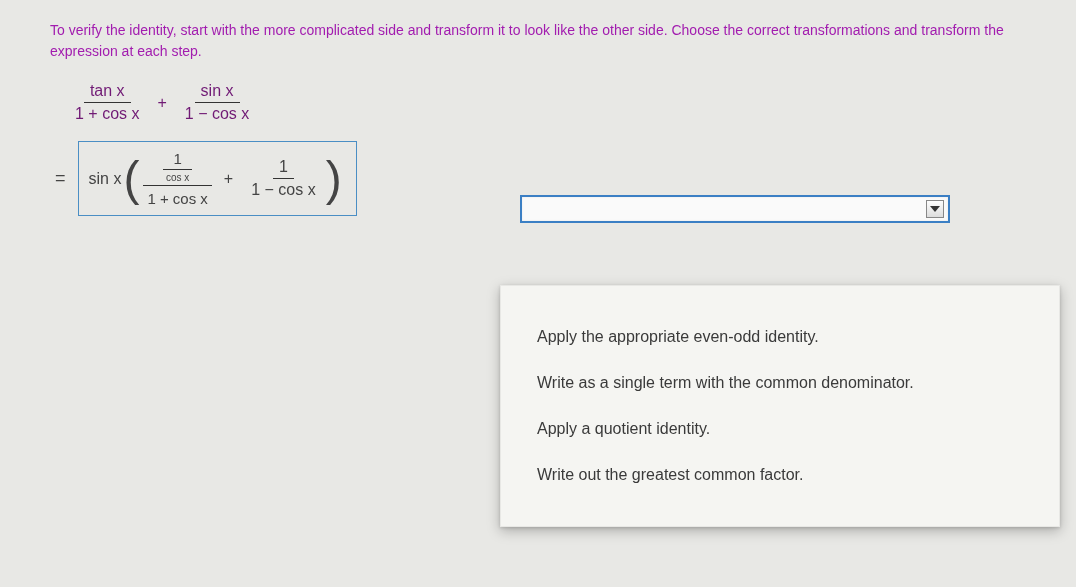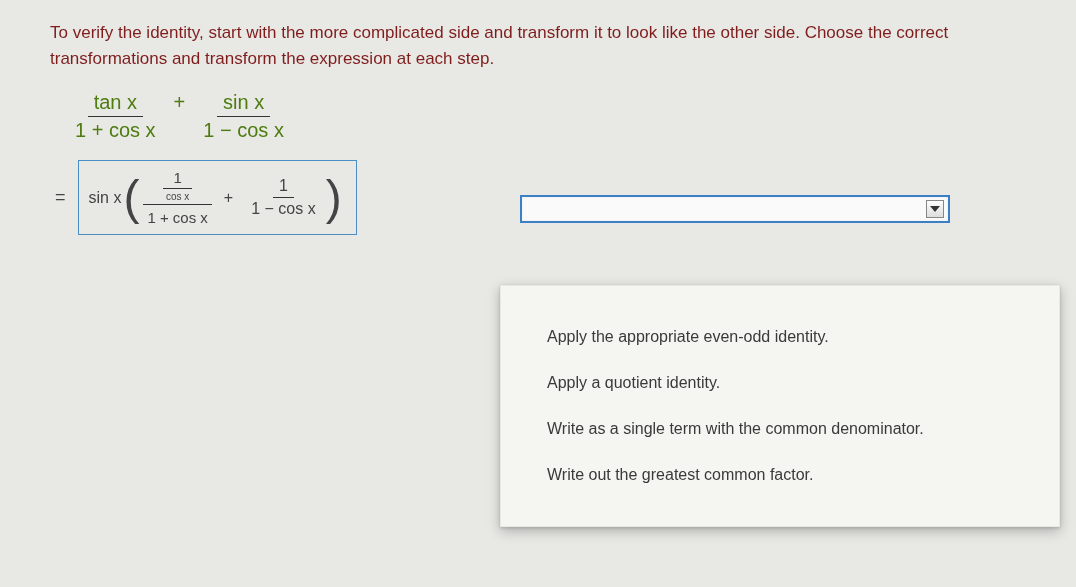--- a/index.html
+++ b/index.html
@@ -7,32 +7,32 @@
       font-family: Arial, Helvetica, sans-serif;
       background: #e8e8e5;
       width: 1076px;
       height: 587px;
       overflow: hidden;
       position: relative;
       padding: 20px 50px;
       color: #444;
     }
     .instructions {
-      font-size: 17px;
+      font-size: 14px;
       line-height: 1.5;
       margin-bottom: 20px;
-      color: #7f1d1d;
+      color: #a21caf;
     }
     .original-expr {
       margin-left: 15px;
       margin-bottom: 18px;
       display: flex;
-      align-items: flex-start;
-      font-size: 20px;
-      color: #4d7c0f;
+      align-items: center;
+      font-size: 16px;
+      color: #701a75;
     }
     .frac {
       display: inline-flex;
       flex-direction: column;
       align-items: center;
       vertical-align: middle;
       margin: 0 4px;
     }
     .frac .num {
       padding: 0 6px 2px 6px;
@@ -126,21 +126,21 @@
     }
     .dropdown-arrow svg { display: block; }
     .options-panel {
       position: absolute;
       left: 500px;
       top: 285px;
       width: 560px;
       background: #f5f5f2;
       border: 1px solid rgba(0,0,0,0.05);
       box-shadow: 0 4px 12px rgba(0,0,0,0.25), 0 1px 3px rgba(0,0,0,0.15);
-      padding: 28px 46px;
+      padding: 28px 36px;
     }
     .option-item {
       font-size: 16px;
       color: #3a3a3a;
       padding: 14px 0;
       cursor: pointer;
     }
   </style>
 </head>
 <body>
@@ -185,16 +185,16 @@
   <span></span>
   <span class="dropdown-arrow">
     <svg width="10" height="6" viewBox="0 0 10 6">
         <polygon points="0,0 10,0 5,6" fill="#333"></polygon>
       </svg>
   </span>
 </div>
 
 <div class="options-panel">
   <div class="option-item">Apply the appropriate even-odd identity.</div>
+  <div class="option-item">Write as a single term with the common denominator.</div>
   <div class="option-item">Apply a quotient identity.</div>
-  <div class="option-item">Write as a single term with the common denominator.</div>
   <div class="option-item">Write out the greatest common factor.</div>
 </div>
 
 </body></html>

